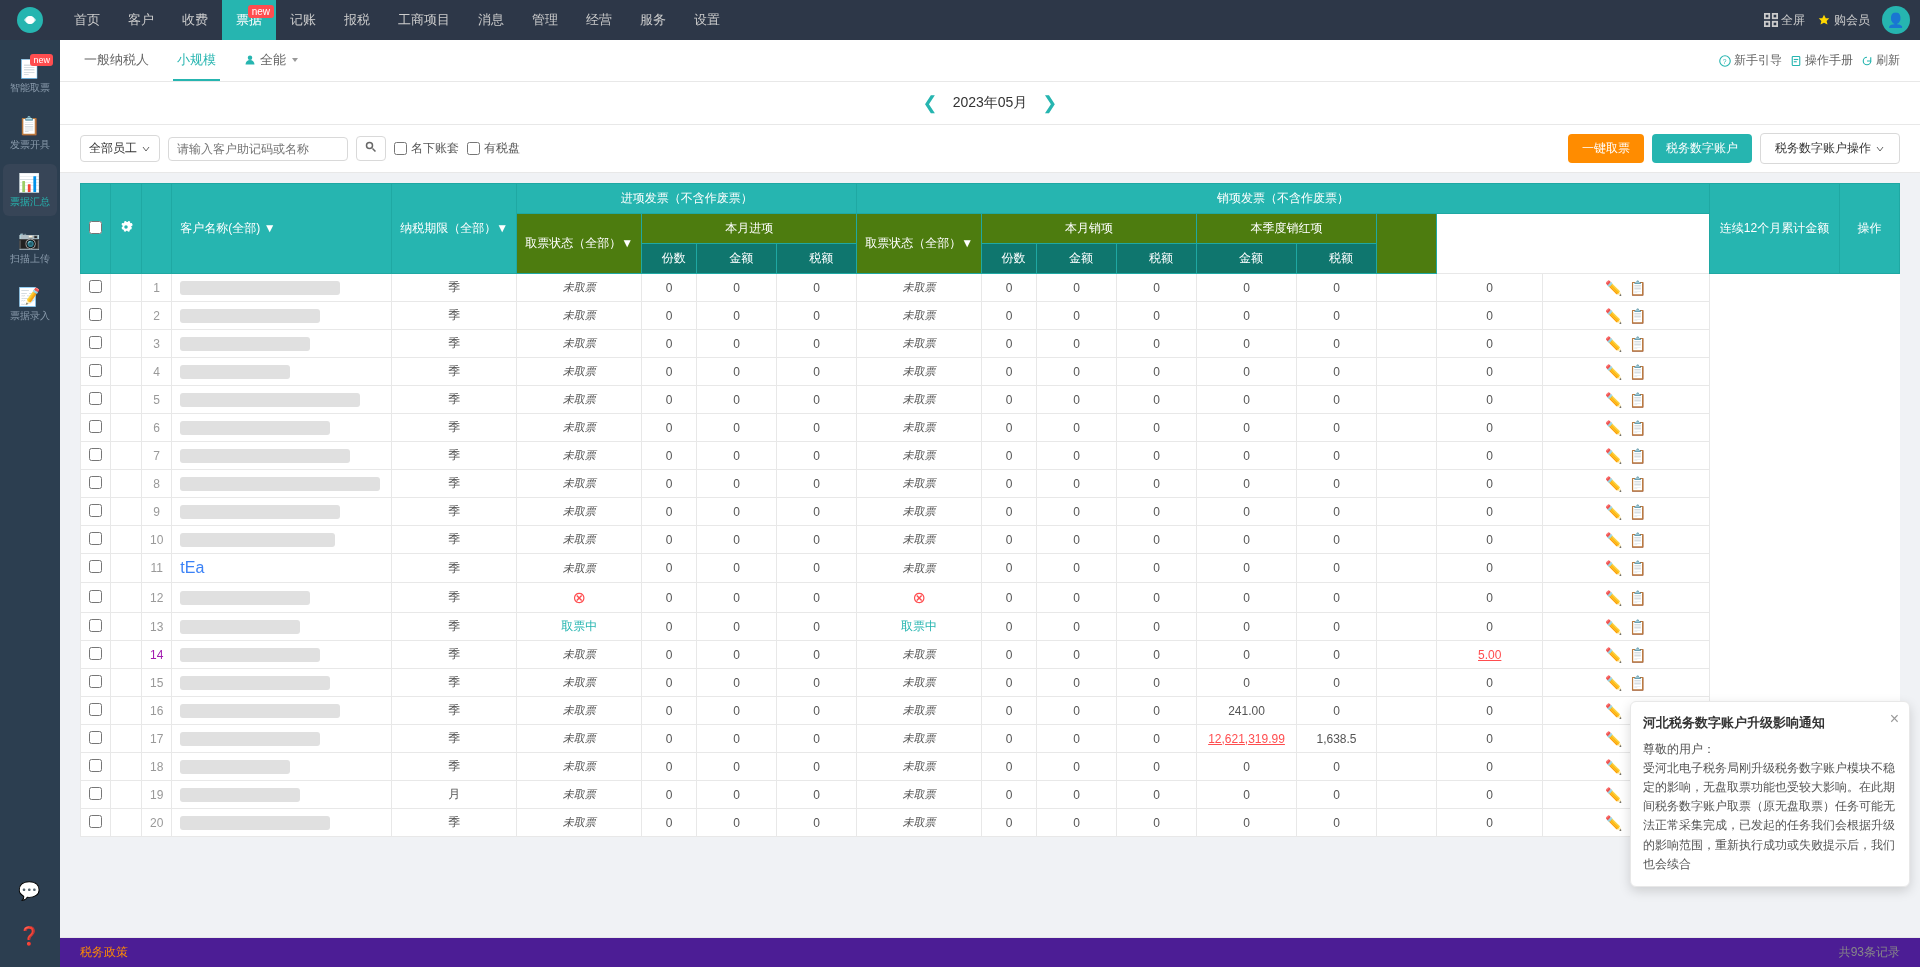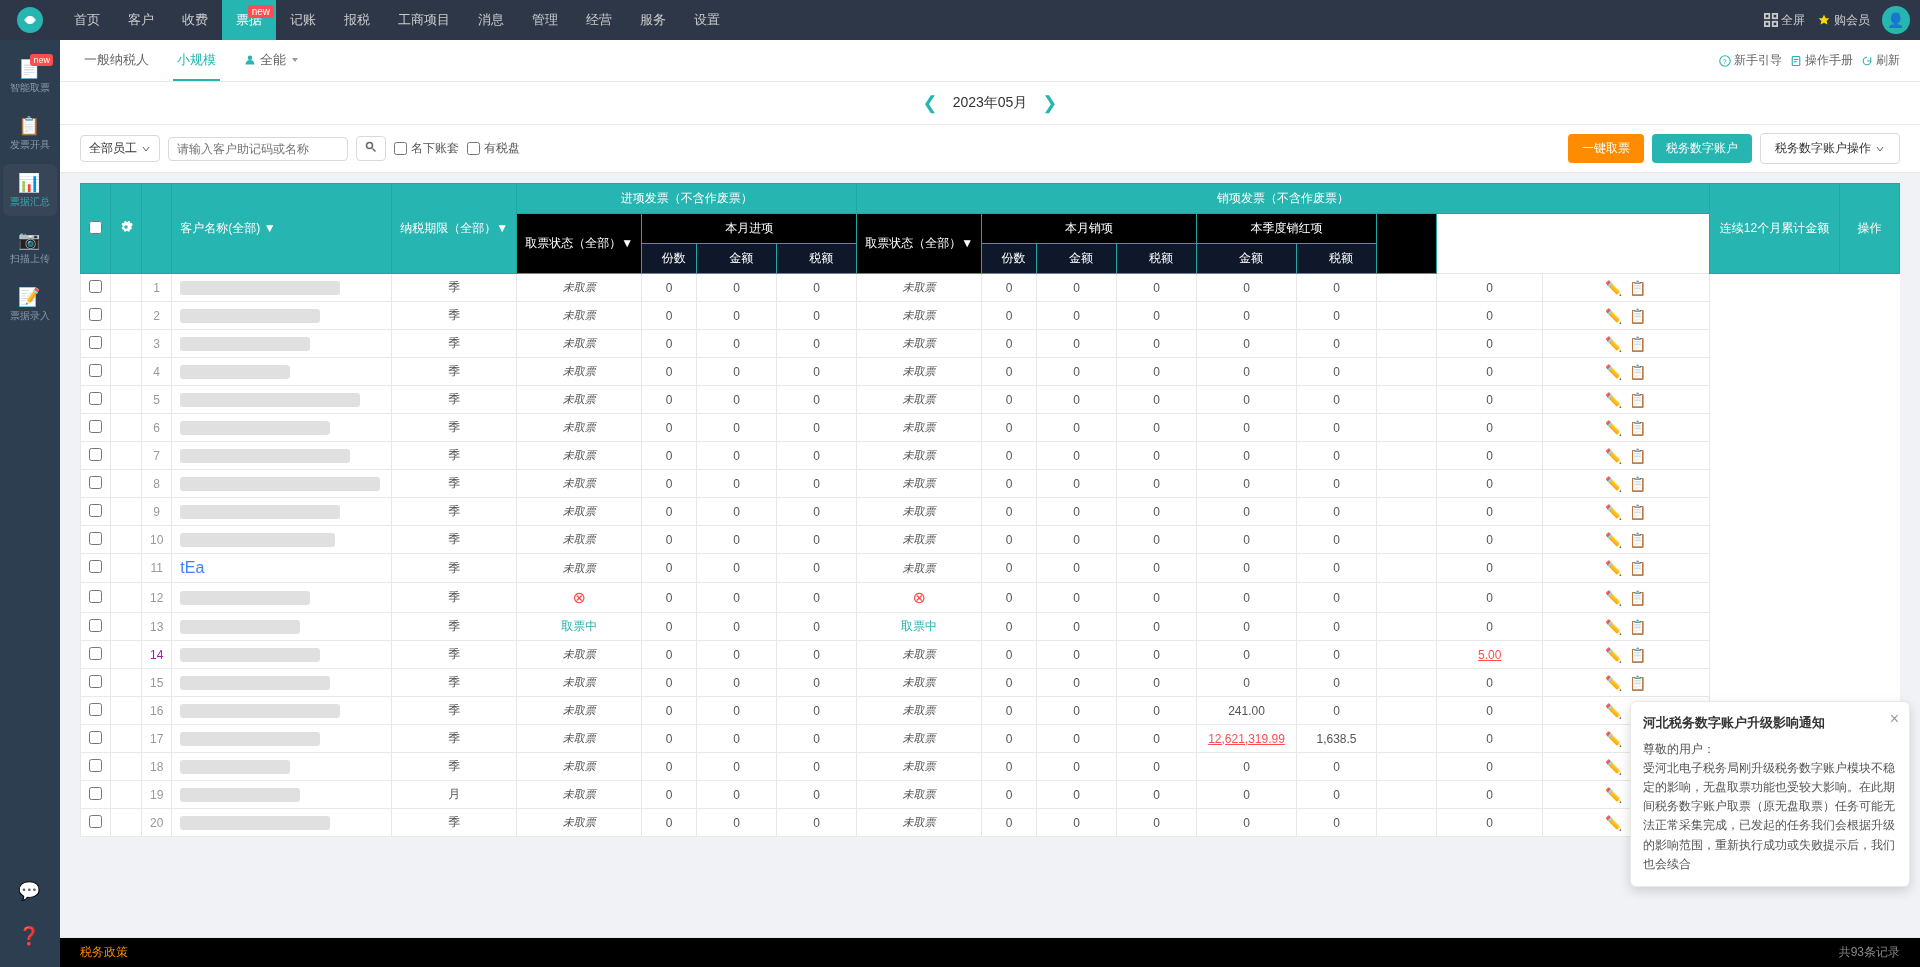--- a/index.html
+++ b/index.html
@@ -47,37 +47,37 @@
     .checkbox-label { display: flex; align-items: center; gap: 4px; cursor: pointer; font-size: 12px; color: #555; }
     .toolbar-right { margin-left: auto; display: flex; align-items: center; gap: 8px; }
     .btn-primary { background: #ff8c00; color: #fff; border: none; padding: 6px 14px; border-radius: 4px; cursor: pointer; font-size: 12px; }
     .btn-teal { background: #26b5b0; color: #fff; border: none; padding: 6px 14px; border-radius: 4px; cursor: pointer; font-size: 12px; }
     .btn-outline { background: #fff; color: #333; border: 1px solid #d9d9d9; padding: 6px 14px; border-radius: 4px; cursor: pointer; font-size: 12px; display: flex; align-items: center; gap: 4px; }
 
     
     .table-container { flex: 1; overflow: auto; padding: 10px 20px; }
     table { width: 100%; border-collapse: collapse; background: #fff; font-size: 12px; }
     thead tr th { background: #26b5b0; color: #fff; padding: 6px 8px; text-align: center; border: 1px solid #1fa8a3; white-space: nowrap; font-weight: 500; }
-    thead tr.sub-header th { background: #000000; }
-    thead tr.detail-header th { background: #0f172a; color: #fff; padding-left: 17px; }
+    thead tr.sub-header th { background: #4d7c0f; }
+    thead tr.detail-header th { background: #0f766e; color: #fff; padding-left: 17px; }
     tbody tr td { border: 1px solid #e8e8e8; padding: 5px 8px; text-align: center; color: #555; }
     tbody tr td.text-left { text-align: left; }
     .blurred { background: #e0e0e0; border-radius: 3px; height: 14px; display: inline-block; vertical-align: middle; }
     .status-badge { font-size: 11px; color: #555; font-style: italic; }
     .action-btn { color: #26b5b0; cursor: pointer; font-size: 14px; margin: 0 2px; }
     .highlight-val { color: #ff4d4f; text-decoration: underline; cursor: pointer; }
 
     
     .notification-popup { position: fixed; right: 10px; bottom: 80px; width: 280px; background: #fff; border: 1px solid #e8e8e8; border-radius: 6px; box-shadow: 0 4px 12px rgba(0,0,0,0.15); padding: 12px; font-size: 12px; z-index: 100; }
     .notification-popup .popup-title { font-weight: bold; color: #333; margin-bottom: 8px; padding-right: 20px; font-size: 13px; }
     .notification-popup .popup-body { color: #555; line-height: 1.6; }
     .popup-close { position: absolute; top: 8px; right: 10px; cursor: pointer; color: #999; font-size: 16px; }
 
     
-    .table-footer { background: #000000; padding: 6px 20px; border-top: 1px solid #e8e8e8; display: flex; align-items: center; justify-content: space-between; font-size: 12px; color: #888; }
+    .table-footer { background: #4c1d95; padding: 6px 20px; border-top: 1px solid #e8e8e8; display: flex; align-items: center; justify-content: space-between; font-size: 12px; color: #888; }
     .footer-link { color: #ff8c00; cursor: pointer; font-size: 12px; }
 
     
     .sidebar-bottom { margin-top: auto; display: flex; flex-direction: column; align-items: center; gap: 5px; padding-bottom: 10px; }
 
     .period-bar-wrapper { background: #fff; border-bottom: 1px solid #e8e8e8; }
     .period-inner { display: flex; align-items: center; justify-content: space-between; padding: 0 20px; height: 42px; }
     .period-center { display: flex; align-items: center; gap: 15px; }
   </style>
 </head>

